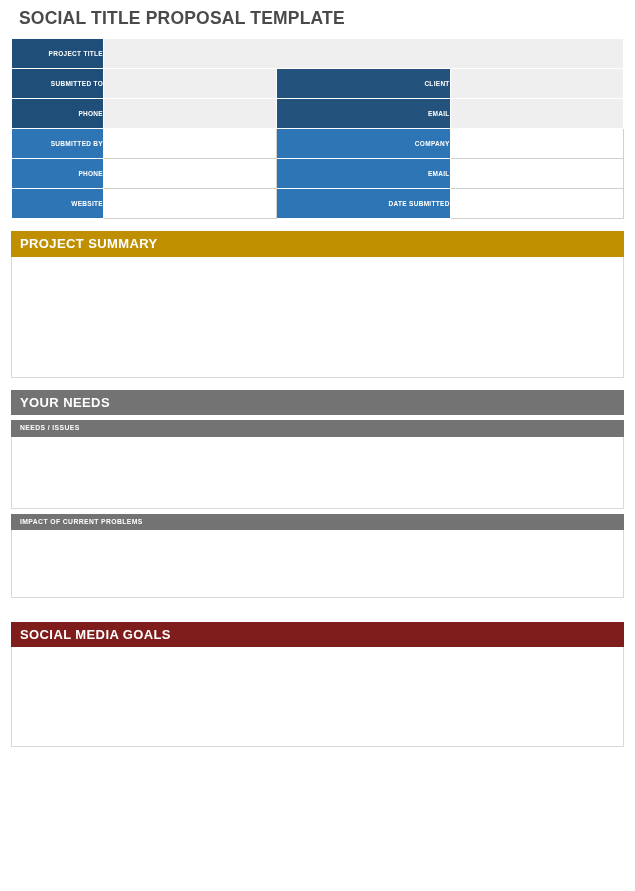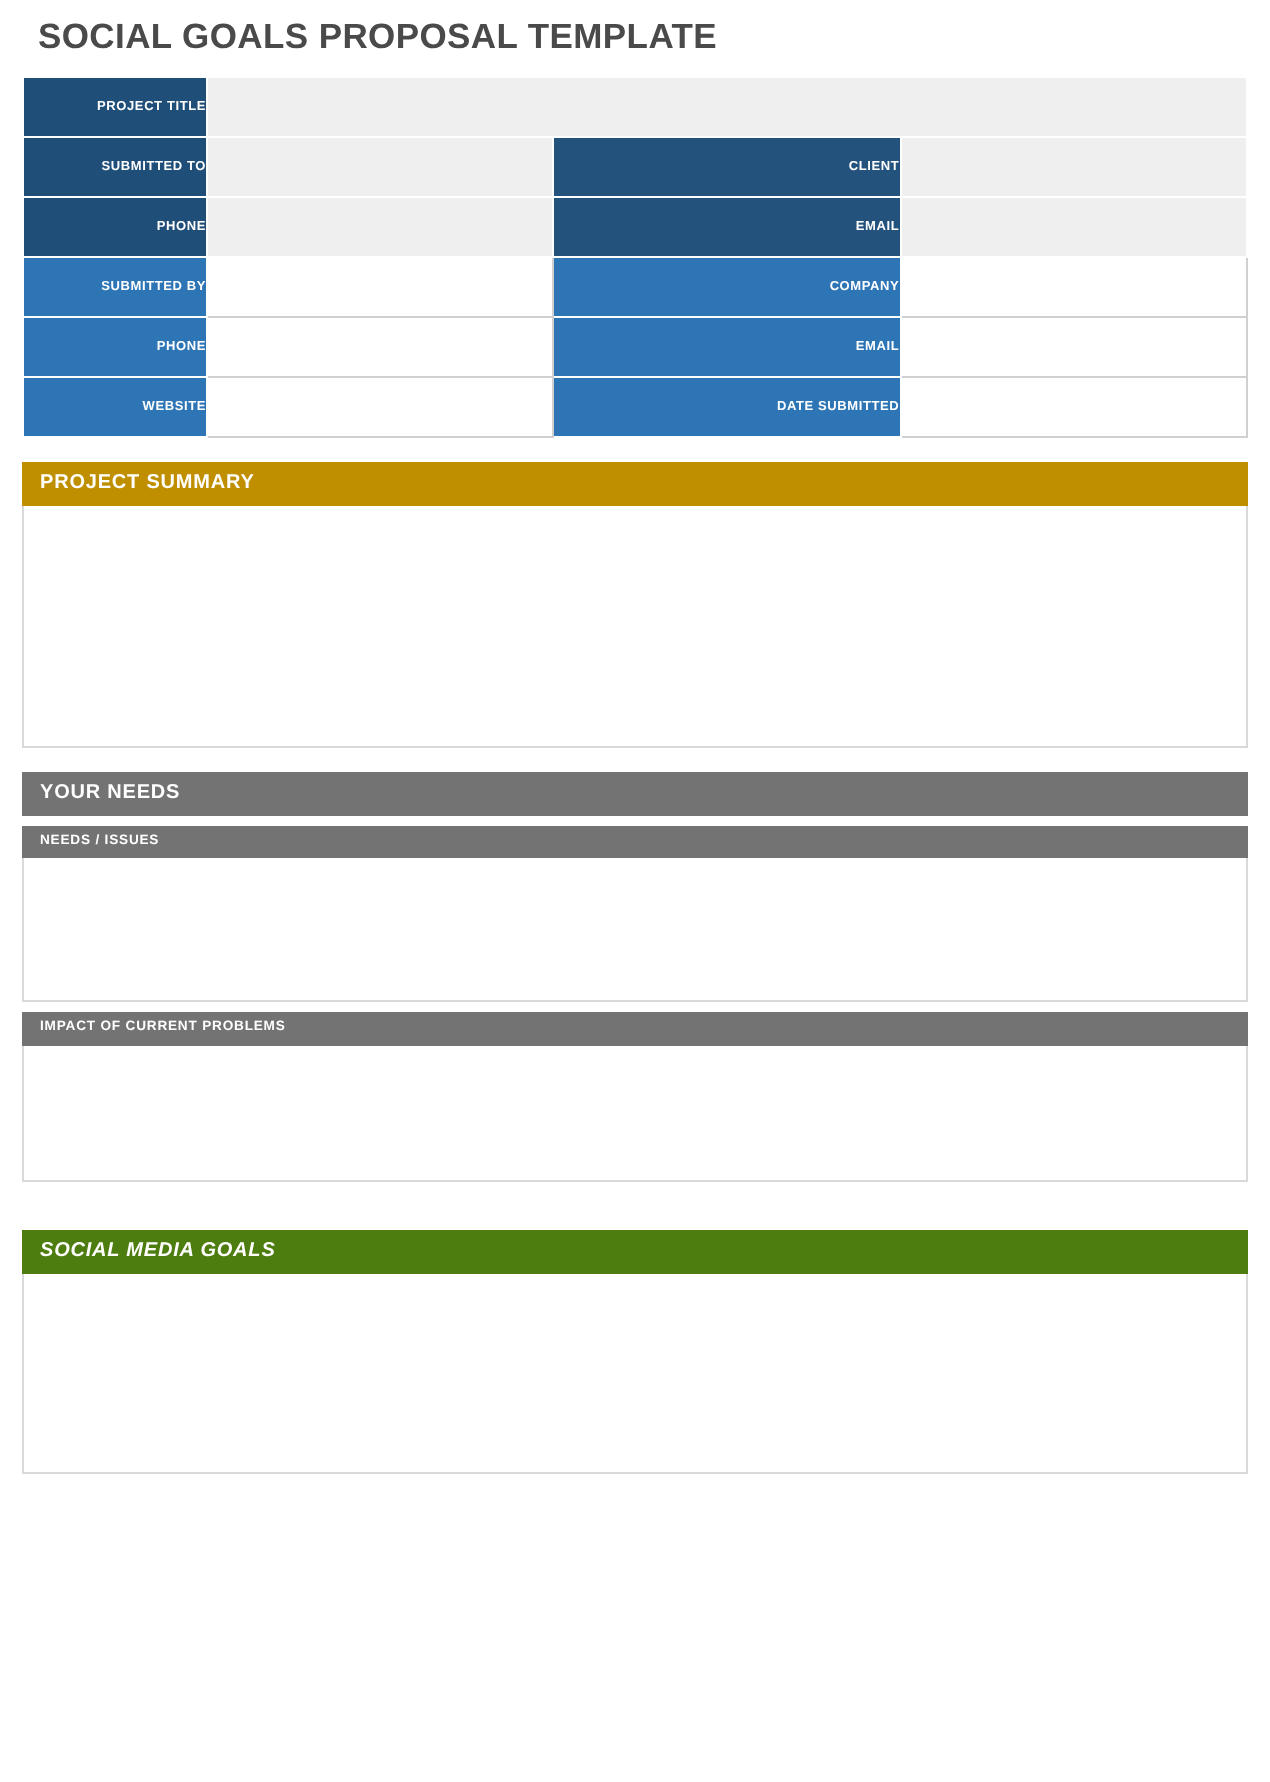--- a/index.html
+++ b/index.html
@@ -59,48 +59,48 @@
     background: #ffffff;
     border: 1px solid #d0d0d0 !important;
   }
   .c-narrow { width: 92px; }
   .c-wide   { width: 215px; }
 
   
   .section { width: 613px; margin: 0 0 0 0; }
   .bar {
     color: #ffffff;
-    font-size: 10px;
+    font-size: 13px;
     font-weight: bold;
     letter-spacing: 0.4px;
     padding: 5px 0 5px 9px;
     line-height: 1.2;
   }
   .bar.sub {
     font-size: 6.8px;
     padding: 4px 0 4px 9px;
   }
   .bar-gold   { background: #bf8f00; }
   .bar-rust   { background: #737373; }
   .bar-green  { background: #4d7a6e; }
-  .bar-gold2  { background: #4d7c0f; font-style: italic; }
+  .bar-gold2  { background: #7f1d1d; }
   .body-box {
     border: 1px solid #d9d9d9;
     border-top: none;
     background: #ffffff;
   }
   .gap-lg { height: 12px; }
   .gap-sm { height: 5px; }
 </style>
 </head>
 <body>
 
 <div class="page">
 
-  <div class="doc-title">SOCIAL GOALS PROPOSAL TEMPLATE</div>
+  <div class="doc-title">SOCIAL TITLE PROPOSAL TEMPLATE</div>
 
   <table class="info">
     <tbody>
         <tr>
       <td class="lbl lbl-dark c-narrow">PROJECT TITLE</td>
       <td class="fld" colspan="3"></td>
     </tr>
     <tr>
       <td class="lbl lbl-dark c-narrow">SUBMITTED TO</td>
       <td class="fld c-wide"></td>

